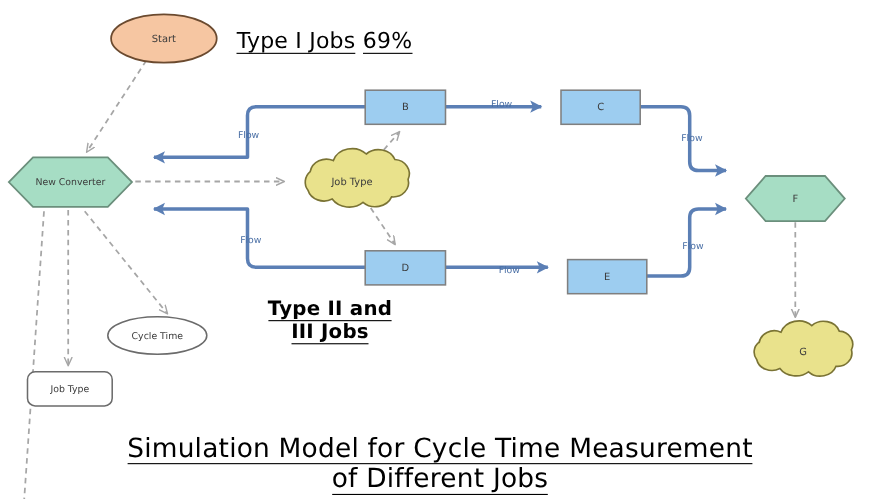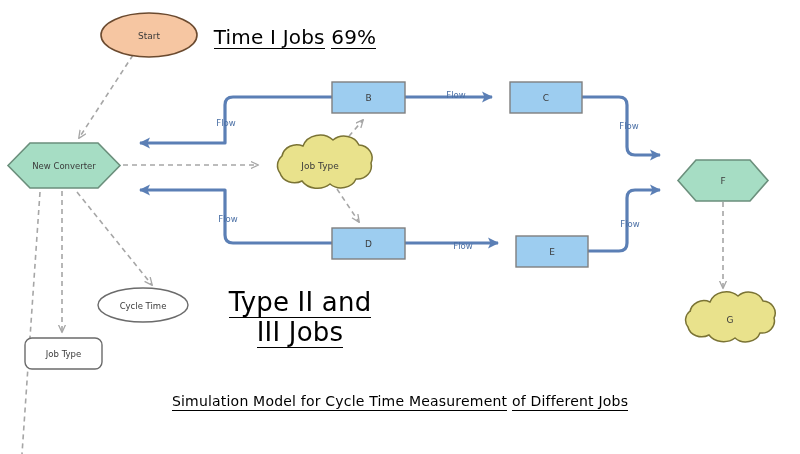--- a/index.html
+++ b/index.html
@@ -54,29 +54,30 @@
     padding-bottom: 0px;
   }
   #heading-type1 {
     left: 205px;
     top: 26px;
     width: 180px;
     font-size: 20px;
   }
   #heading-type23 {
     left: 205px;
-    top: 288px;
+    top: 271px;
     width: 190px;
-    font-size: 26px;
+    font-size: 18px;
+    font-weight: bold;
   }
   #figure-title {
     left: 100px;
     top: 394px;
     width: 600px;
-    font-size: 14px;
+    font-size: 24px;
   }
   .hline { display: block; }
 </style>
 </head>
 <body>
 
 <div id="canvas">
 
   <svg id="diagram" viewBox="0 0 800 454">
     <defs>
@@ -191,21 +192,21 @@
       <text class="node-label small" x="143" y="306">Cycle Time</text>
     </g>
 
     <g>
       <rect x="25" y="338" width="77" height="31" rx="7" ry="7" fill="#ffffff" stroke="#6b6b6b" stroke-width="1.4"></rect>
       <text class="node-label small" x="63.5" y="354">Job Type</text>
     </g>
   </svg>
 
   <div class="heading" id="heading-type1">
-    <span class="hline">Time I Jobs</span>
+    <span class="hline">Type I Jobs</span>
     <span class="hline">69%</span>
   </div>
 
   <div class="heading" id="heading-type23">
     <span class="hline">Type II and</span>
     <span class="hline">III Jobs</span>
   </div>
 
   <div class="heading" id="figure-title">
     <span class="hline">Simulation Model for Cycle Time Measurement</span>

